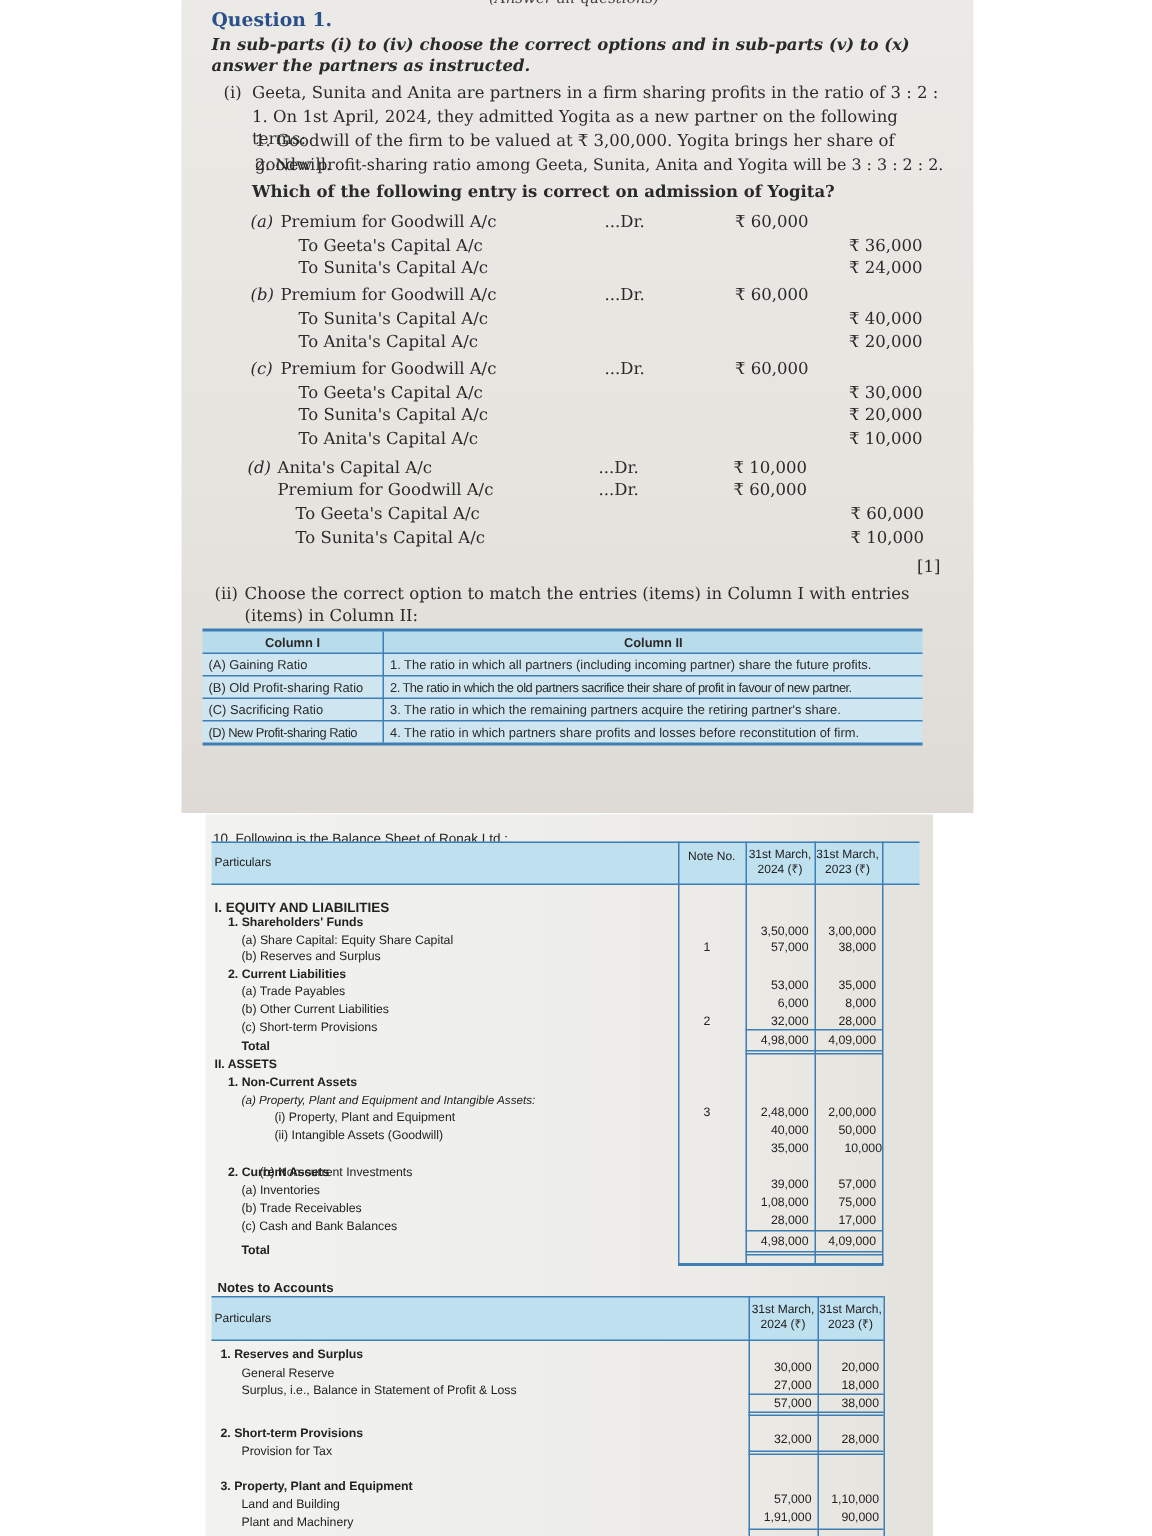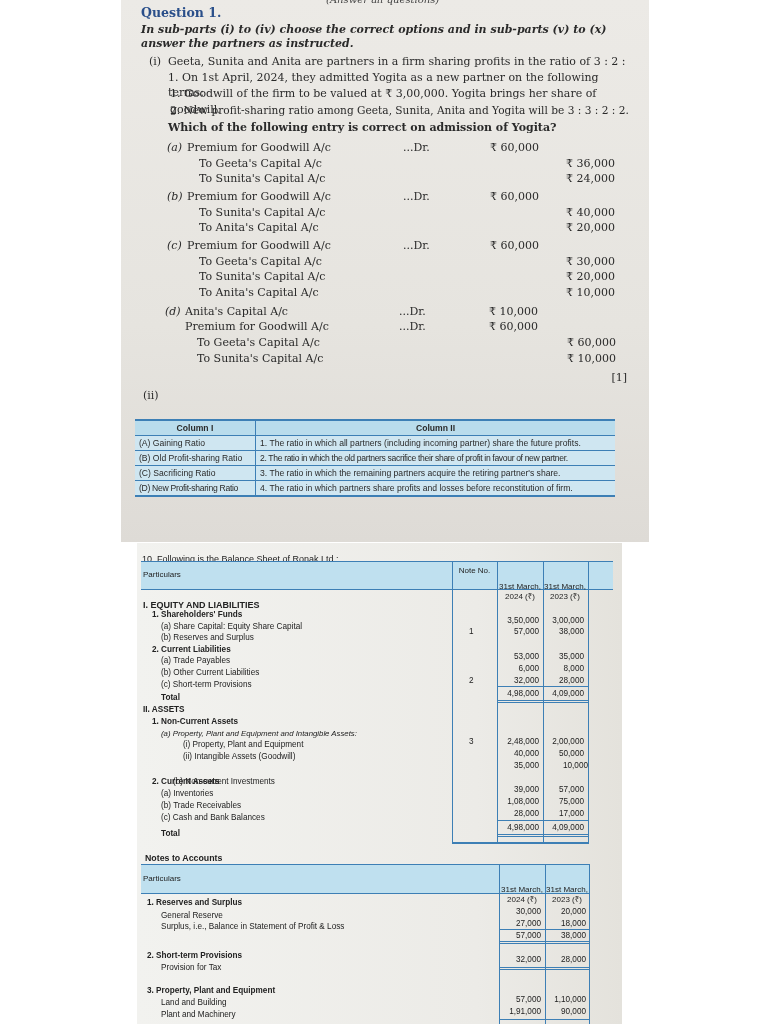--- a/index.html
+++ b/index.html
@@ -14,21 +14,21 @@
   .jrow span{position:absolute;top:0;white-space:nowrap;}
   .mark{position:absolute;right:22px;top:371px;font-size:11px;}
   .mtable{position:absolute;left:14px;top:419px;width:480px;border-collapse:collapse;font-family:"Liberation Sans",sans-serif;font-size:8.6px;}
   .mtable th{background:#b9dcec;font-weight:bold;padding:2px 4px;border-top:2px solid #3d7fb5;border-bottom:1px solid #3d7fb5;text-align:center;}
   .mtable td{padding:2px 4px;border-bottom:1px solid #3d7fb5;background:#cfe6f1;white-space:nowrap;}
   .mtable td:first-child,.mtable th:first-child{border-right:1px solid #3d7fb5;width:112px;}
   .mtable tr:last-child td{border-bottom:2px solid #3d7fb5;}
   .sans{font-family:"Liberation Sans",sans-serif;}
   .bs-title{position:absolute;left:5px;top:11px;font-size:9px;}
   .bs-head{position:absolute;left:4px;top:18px;width:472px;height:27px;background:#bfe0ef;border-top:1.5px solid #3d7fb5;border-bottom:1.5px solid #3d7fb5;}
-  .bs-head .c{position:absolute;top:0;height:27px;font-size:8px;text-align:center;line-height:10px;padding-top:20px;box-sizing:border-box;}
+  .bs-head .c{position:absolute;top:0;height:27px;font-size:8px;text-align:center;line-height:10px;padding-top:3px;box-sizing:border-box;}
   .colline{position:absolute;width:1px;background:#3d7fb5;}
   .line{position:absolute;font-size:8.2px;white-space:nowrap;}
   .num{position:absolute;font-size:8.2px;text-align:right;width:44px;white-space:nowrap;}
   .b{font-weight:bold;}
   .it{font-style:italic;}
   .hr{position:absolute;height:1px;background:#3d7fb5;}
 </style>
 </head>
 <body>
 
@@ -108,20 +108,21 @@
     <span style="right:33px">₹ 60,000</span>
   </div>
   <div class="jrow" style="top:352px">
     <span style="left:76px">To Sunita's Capital A/c</span>
     <span style="right:33px">₹ 10,000</span>
   </div>
 
   <div class="mark">[1]</div>
 
   <div class="para" style="left:22px;top:388px;">(ii)</div>
+  <div class="para" style="left:42px;top:388px;width:460px;line-height:15px;">Choose the correct option to match the entries (items) in Column I with entries (items) in Column II:</div>
 
   <table class="mtable">
     <tbody>
         <tr>
       <th>Column I</th>
       <th>Column II</th>
     </tr>
     <tr>
       <td>(A)  Gaining Ratio</td>
       <td>1.  The ratio in which all partners (including incoming partner) share the future profits.</td>

